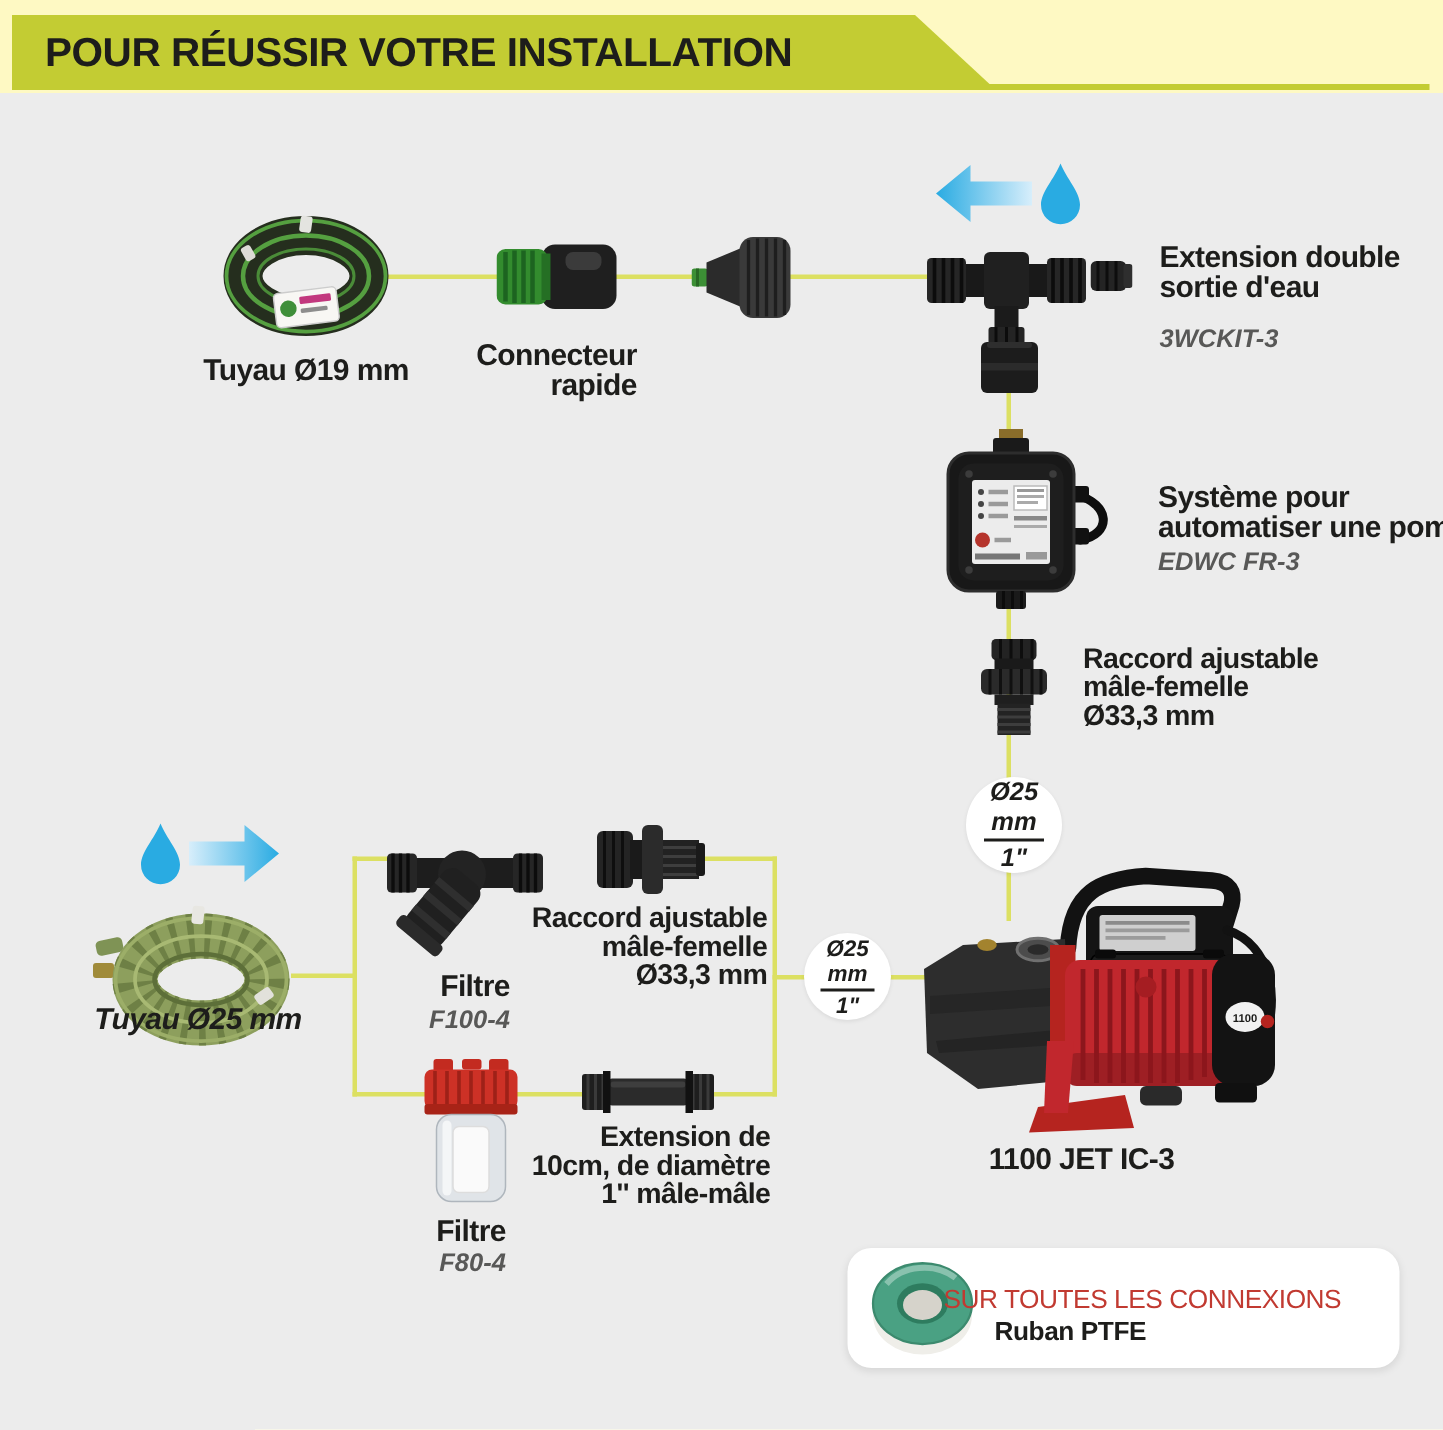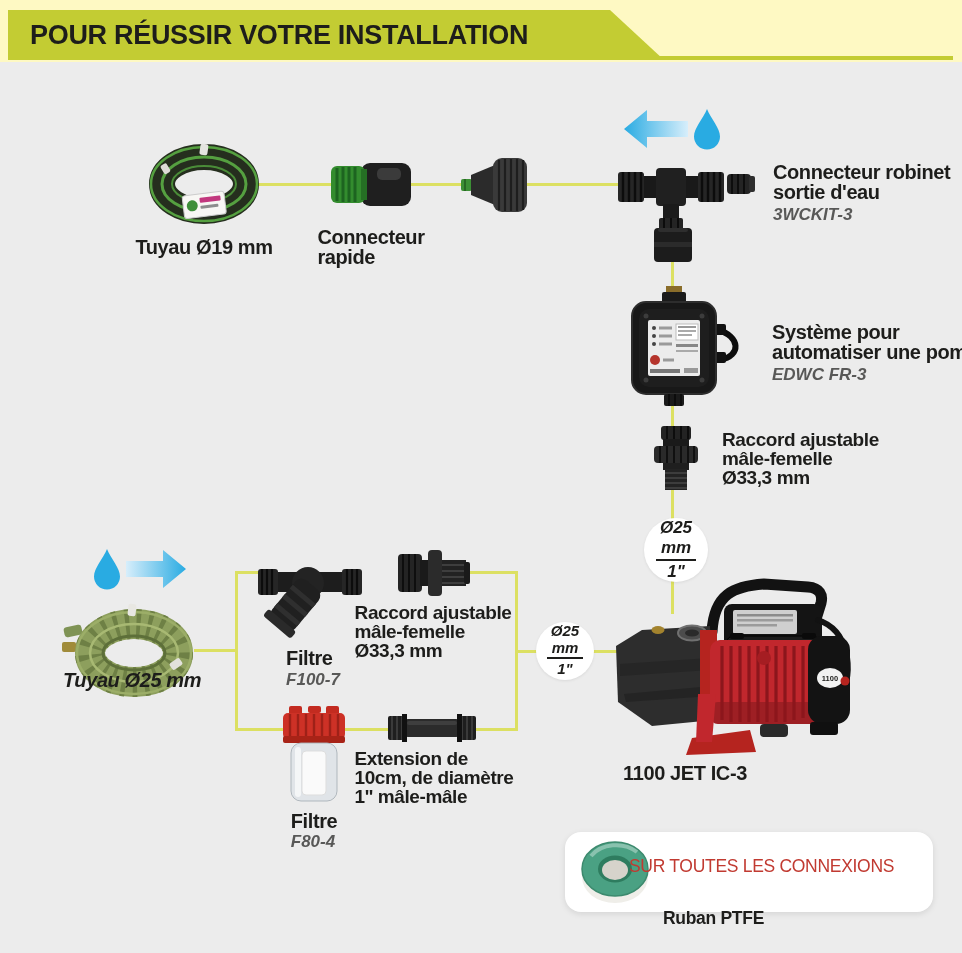--- a/index.html
+++ b/index.html
@@ -13,36 +13,36 @@
   .band-slant{position:absolute;left:610px;top:10px;width:54px;height:50px;background:#c3cc33;
     clip-path:polygon(0 0,100% 100%,0 100%);z-index:5;}
   .band-line{position:absolute;left:655px;top:56px;width:298px;height:4px;background:#c3cc33;z-index:5;}
   .band-title{position:absolute;left:30px;top:10px;height:50px;line-height:50px;
     font-size:27px;font-weight:800;letter-spacing:-0.3px;z-index:6;white-space:nowrap;}
   
   .yline{position:absolute;background:#dce062;z-index:1;}
   
   .lbl{position:absolute;font-size:20px;font-weight:700;line-height:20px;letter-spacing:-0.4px;
     color:#1d1d1b;z-index:4;white-space:nowrap;}
-  .lbl.center{transform:translateX(-50%);text-align:left;}
+  .lbl.center{transform:translateX(-50%);text-align:right;}
   .ref{font-style:italic;color:#585857;font-size:17px;font-weight:700;letter-spacing:0;}
   .prod{position:absolute;z-index:2;}
   
   .badge{position:absolute;background:#ffffff;border-radius:50%;z-index:3;
-    display:flex;flex-direction:column;align-items:center;
+    display:flex;flex-direction:column;align-items:center;justify-content:center;
     font-style:italic;font-weight:700;color:#1d1d1b;box-shadow:0 1px 3px rgba(0,0,0,0.08);}
   .badge .unit{border-bottom:2.5px solid #1d1d1b;padding:0 5px 1px 5px;}
   .badge .inch{padding-top:1px;}
   
   .card{position:absolute;left:565px;top:832px;width:368px;height:80px;background:#ffffff;
     border-radius:16px;box-shadow:0 2px 6px rgba(0,0,0,0.10);z-index:2;}
   .card-title{position:absolute;left:629px;top:856px;font-size:17.5px;font-weight:400;
     color:#c13a31;z-index:3;letter-spacing:-0.3px;white-space:nowrap;}
   .card-sub{position:absolute;left:663px;top:877px;font-size:17.5px;font-weight:700;
-    color:#1d1d1b;z-index:3;letter-spacing:-0.3px;white-space:nowrap;margin-top:31px;}
+    color:#1d1d1b;z-index:3;letter-spacing:-0.3px;white-space:nowrap;}
 </style>
 </head>
 <body>
 
 <div class="stage">
   <div class="bg-gray"></div>
 
   <div class="band"></div>
   <div class="band-slant"></div>
   <div class="band-line"></div>
@@ -378,44 +378,44 @@
 
   <div class="lbl center" style="left:204px;top:237px;">Tuyau Ø19 mm</div>
 
   <div class="lbl center" style="left:371px;top:227px;">
     <div>Connecteur</div>
     <div>rapide</div>
   </div>
 
 
   <div class="lbl" style="left:773px;top:162px;">
-    <div>Connecteur robinet</div>
+    <div>Extension double</div>
     <div>sortie d'eau</div>
-    <div class="ref" style="margin-top:3px;">3WCKIT-3</div>
+    <div class="ref" style="margin-top:14px;">3WCKIT-3</div>
   </div>
 
   <div class="lbl" style="left:772px;top:322px;">
     <div>Système pour</div>
     <div>automatiser une pompe</div>
     <div class="ref" style="margin-top:3px;">EDWC FR-3</div>
   </div>
 
   <div class="lbl" style="left:722px;top:430px;font-size:19px;line-height:19px;">
     <div>Raccord ajustable</div>
     <div>mâle-femelle</div>
     <div>Ø33,3 mm</div>
   </div>
 
-  <div class="lbl center" style="left:685px;top:763px;">1100 JET IC-3</div>
+  <div class="lbl center" style="left:721px;top:763px;">1100 JET IC-3</div>
 
   <div class="lbl center" style="left:132px;top:670px;font-style:italic;">Tuyau Ø25 mm</div>
 
   <div class="lbl center" style="left:313px;top:648px;">
     <div>Filtre</div>
-    <div class="ref" style="margin-top:2px;">F100-7</div>
+    <div class="ref" style="margin-top:2px;">F100-4</div>
   </div>
 
   <div class="lbl center" style="left:433px;top:603px;font-size:19px;line-height:19px;">
     <div>Raccord ajustable</div>
     <div>mâle-femelle</div>
     <div>Ø33,3 mm</div>
   </div>
 
   <div class="lbl center" style="left:314px;top:811px;">
     <div>Filtre</div>

